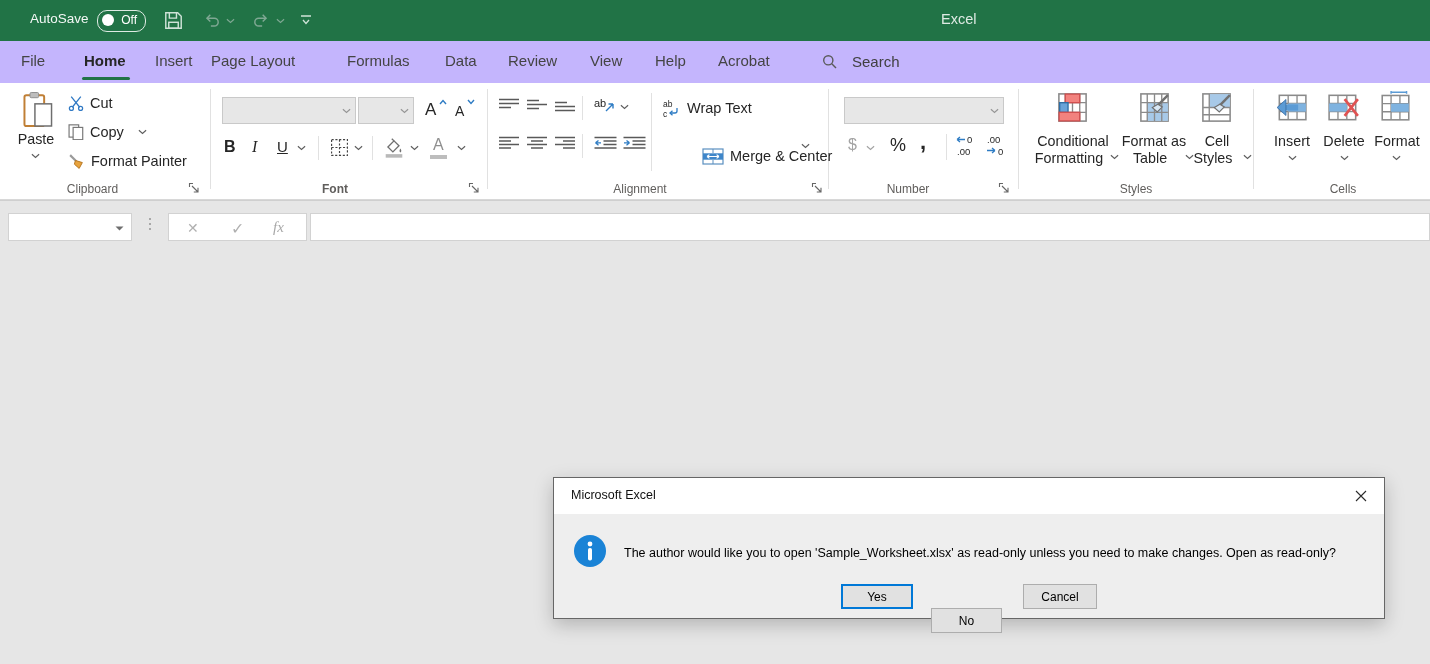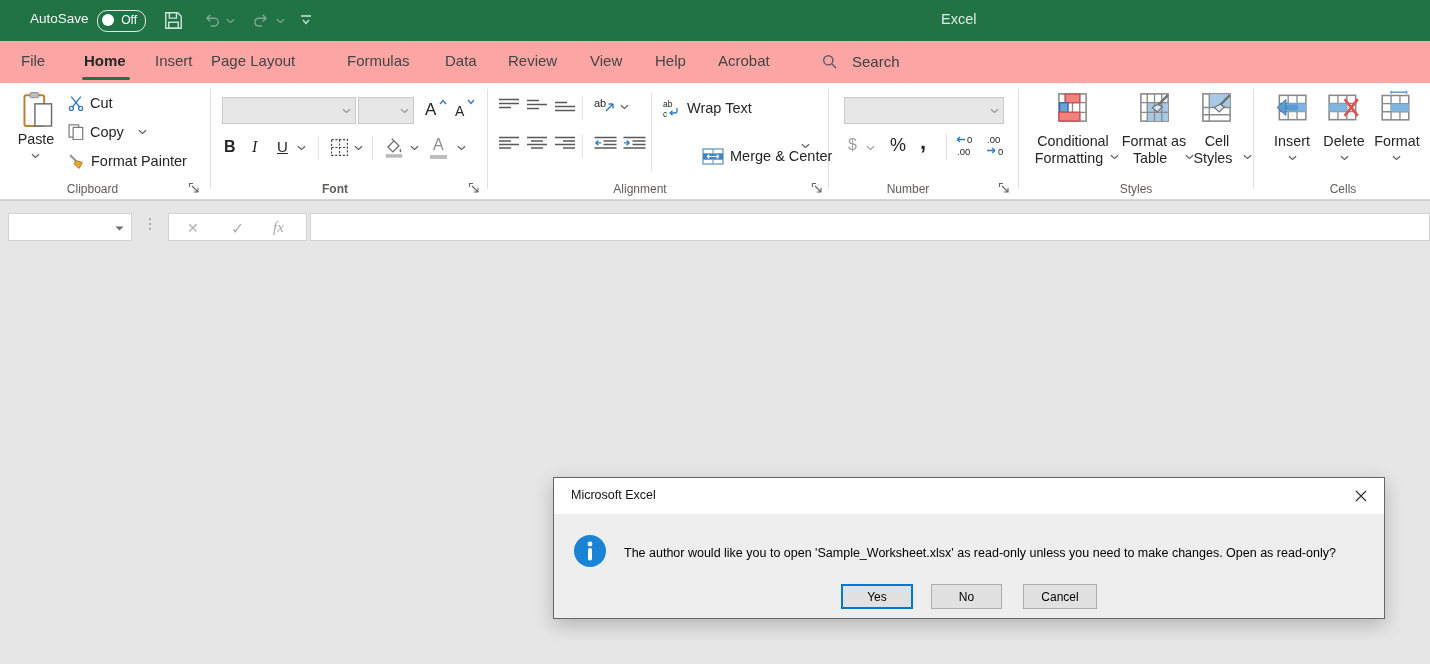--- a/index.html
+++ b/index.html
@@ -9,21 +9,21 @@
 
   
   .titlebar{position:absolute;left:0;top:0;width:1430px;height:41px;background:#217346;}
   .ts-label{color:rgba(255,255,255,.95);font-size:13.5px;}
   .toggle{left:97px;top:10px;width:47px;height:20px;border:1px solid rgba(255,255,255,.85);border-radius:10px;}
   .toggle .knob{position:absolute;left:4px;top:3px;width:12px;height:12px;border-radius:50%;background:#fff;}
   .toggle .state{position:absolute;right:8px;top:2px;font-size:12px;color:#fff;}
   .apptitle{left:941px;top:11px;font-size:14.5px;color:rgba(255,255,255,.85);}
 
   
-  .tabrow{position:absolute;left:0;top:41px;width:1430px;height:42px;background:#fca5a5;}
+  .tabrow{position:absolute;left:0;top:41px;width:1430px;height:42px;background:#c4b5fd;}
   .tab{position:absolute;top:11px;font-size:15px;color:#444;cursor:default;}
   .tab.active{font-weight:600;color:#262626;}
   .tab-underline{left:82px;top:36px;width:48px;height:3px;border-radius:2px;background:#217346;}
   .searchtxt{left:852px;top:12px;font-size:15px;color:#404040;}
 
   
   .ribbon{position:absolute;left:0;top:83px;width:1430px;height:117px;background:#fff;border-bottom:1px solid #d8d8d8;box-sizing:border-box;}
   .vdiv{position:absolute;top:6px;height:100px;width:1px;background:#e1e1e1;}
   .grouplabel{position:absolute;top:99px;font-size:12px;color:#605e5c;text-align:center;}
   .rlabel{font-size:14.5px;color:#262626;}
@@ -425,17 +425,17 @@
         </svg>
       </span>
     </div>
     <svg class="ab" style="left:19px;top:56px;" width="34" height="34" viewBox="0 0 34 34">
       <circle cx="17" cy="17" r="16" fill="#1a83d6"></circle>
       <circle cx="17" cy="10" r="2.4" fill="#fff"></circle>
       <rect x="15" y="14" width="4" height="12.5" rx="1.8" fill="#fff"></rect>
     </svg>
     <span class="dlg-msg">The author would like you to open 'Sample_Worksheet.xlsx' as read-only unless you need to make changes. Open as read-only?</span>
     <button class="dlg-btn default" style="left:287px;width:72px;text-align:center;">Yes</button>
-    <button class="dlg-btn" style="left:377px;width:71px;">No</button>
+    <button class="dlg-btn" style="left:377px;width:71px;margin-top:24px;">No</button>
     <button class="dlg-btn" style="left:469px;width:74px;">Cancel</button>
   </div>
 
 </div>
 
 </body></html>

